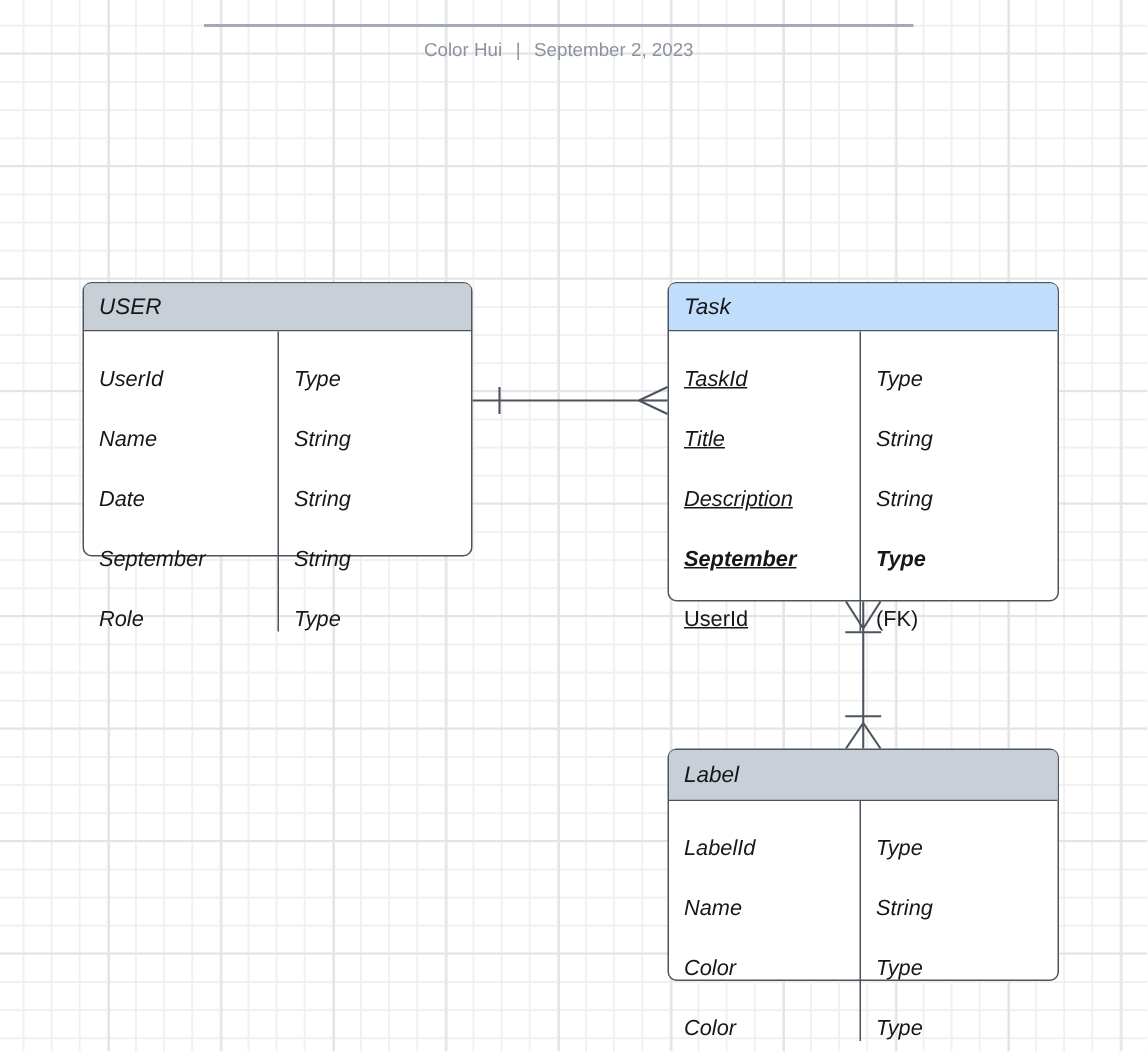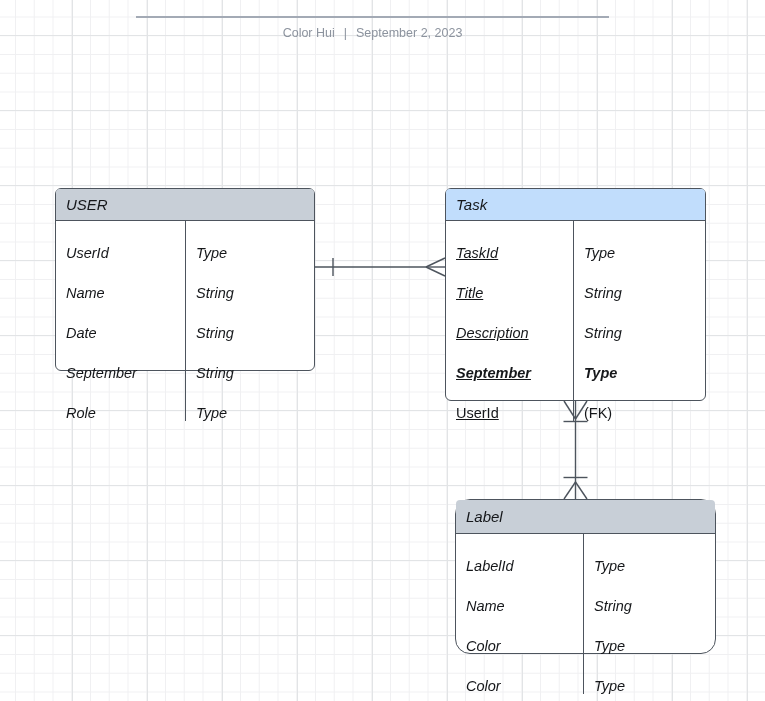--- a/index.html
+++ b/index.html
@@ -103,21 +103,21 @@
   .row.row-upright { font-style: normal; }
 
   #entity-user  { left: 55px;  top: 188px; width: 260px; height: 183px; }
   #entity-user  .col-divider { left: 128.5px; }
   #entity-user  .row .field  { width: 130px; }
 
   #entity-task  { left: 445px; top: 188px; width: 261px; height: 213px; }
   #entity-task  .col-divider { left: 126.5px; }
   #entity-task  .row .field  { width: 128px; text-decoration: underline; }
 
-  #entity-label { left: 455px; top: 499px; width: 261px; height: 155px; border-radius: 15px; }
+  #entity-label { left: 445px; top: 499px; width: 261px; height: 155px; }
   #entity-label .entity-header { flex-basis: 33px; }
   #entity-label .col-divider { left: 126.5px; }
   #entity-label .row .field  { width: 128px; }
 
   
   .relationship-layer {
     position: absolute;
     left: 0; top: 0;
     width: 765px;
     height: 701px;

